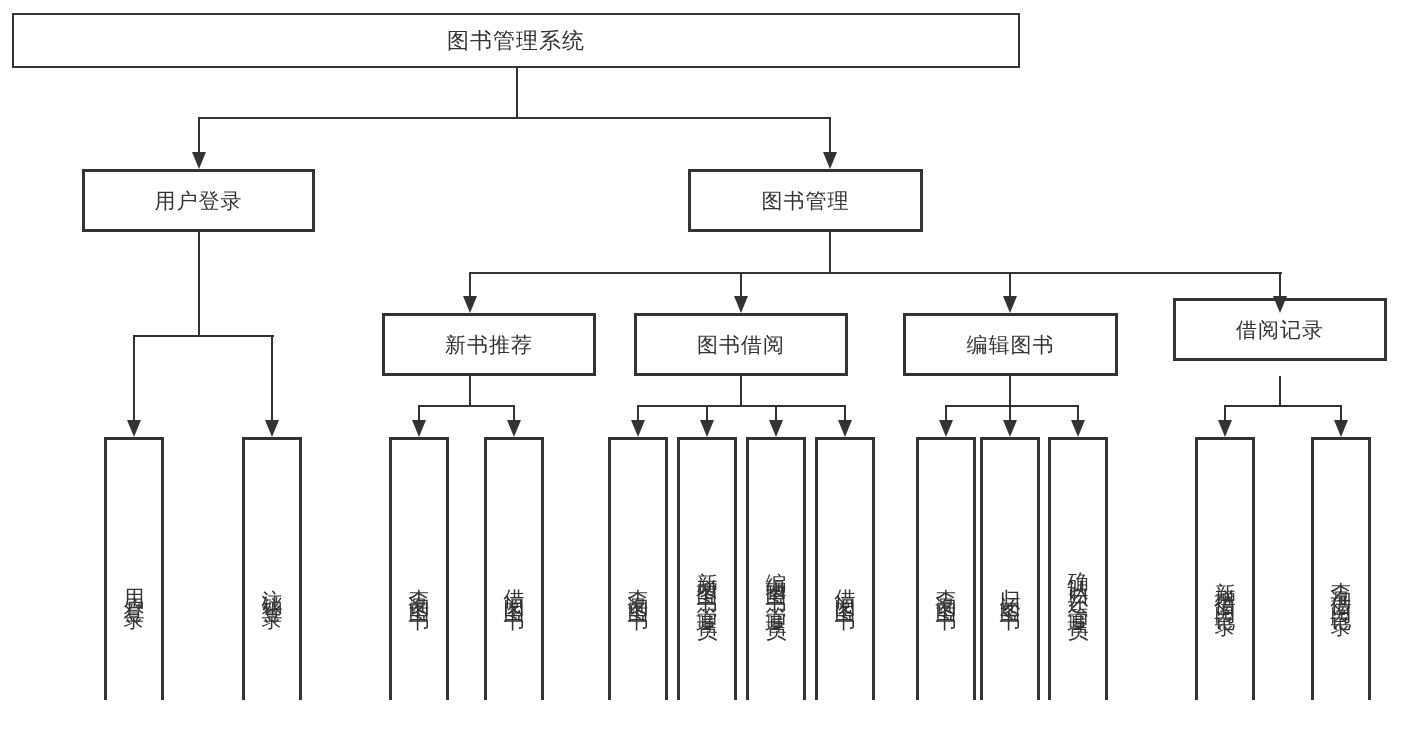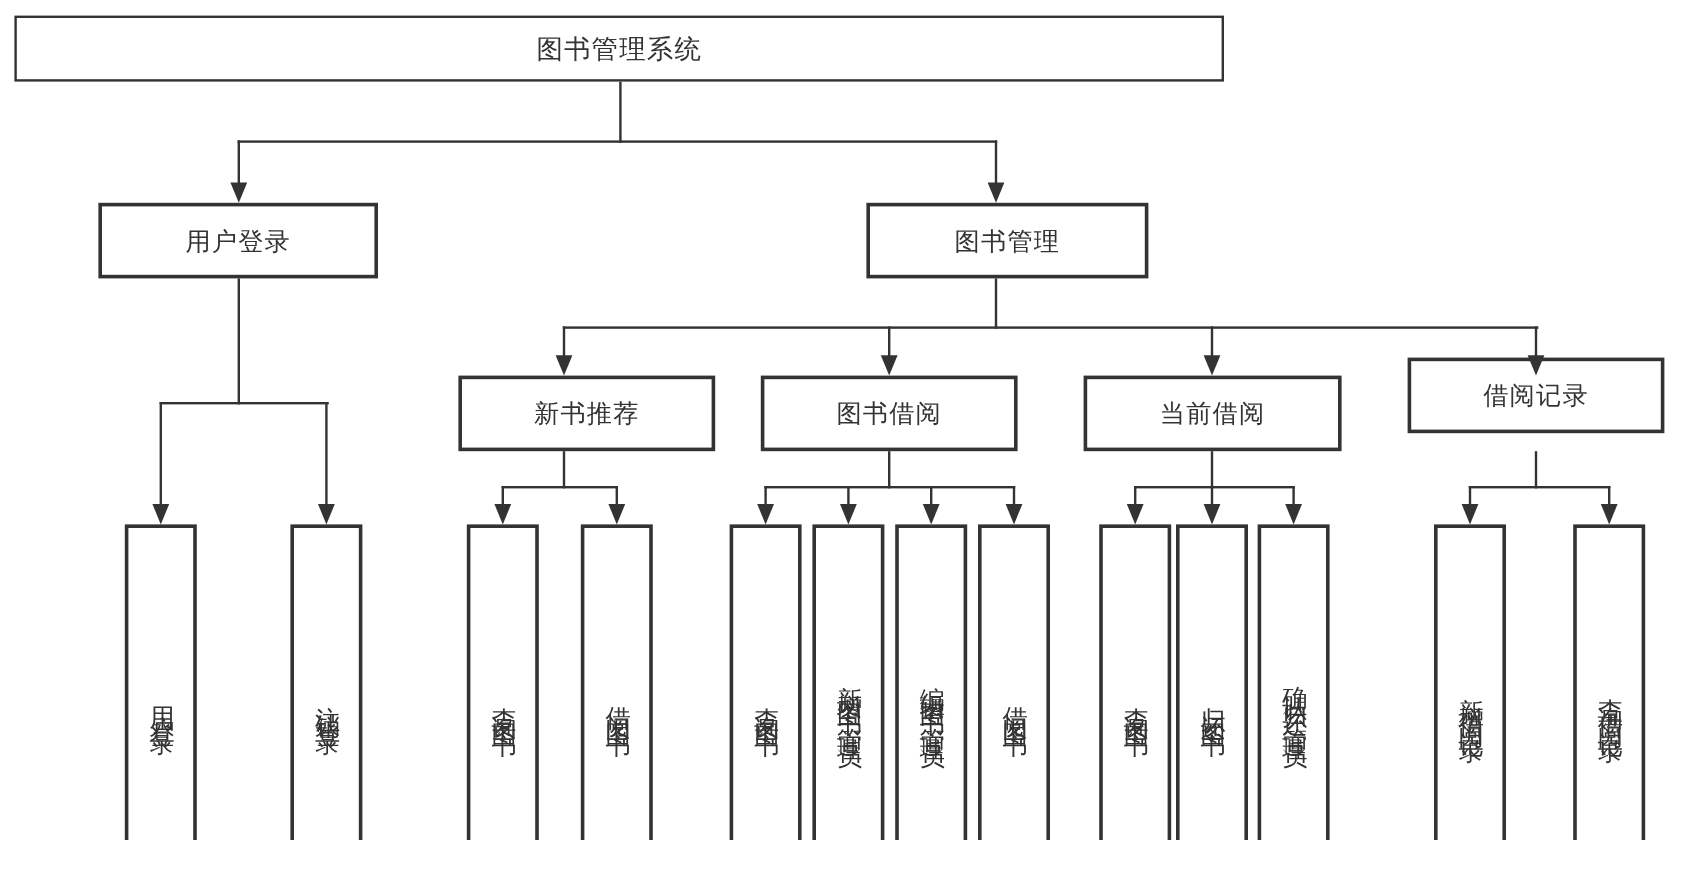--- a/index.html
+++ b/index.html
@@ -41,32 +41,32 @@
 
 <div class="canvas">
 
   <div class="hbox root" style="left:12px;top:13px;width:1008px;height:55px;">
     <span>图书管理系统</span>
   </div>
 
   <div class="hbox" style="left:82px;top:169px;width:233px;height:63px;">
     <span>用户登录</span>
   </div>
-  <div class="hbox" style="left:722px;top:169px;width:235px;height:63px;">
+  <div class="hbox" style="left:688px;top:169px;width:235px;height:63px;">
     <span>图书管理</span>
   </div>
 
   <div class="hbox" style="left:382px;top:313px;width:214px;height:63px;">
     <span>新书推荐</span>
   </div>
   <div class="hbox" style="left:634px;top:313px;width:214px;height:63px;">
     <span>图书借阅</span>
   </div>
   <div class="hbox" style="left:903px;top:313px;width:215px;height:63px;">
-    <span>当前借阅</span>
+    <span>编辑图书</span>
   </div>
   <div class="hbox" style="left:1173px;top:298px;width:214px;height:63px;">
     <span>借阅记录</span>
   </div>
 
   <div class="vbox" style="left:104px;">
     <span class="vtext">用户登录</span>
   </div>
   <div class="vbox" style="left:242px;">
     <span class="vtext">注销登录</span>

